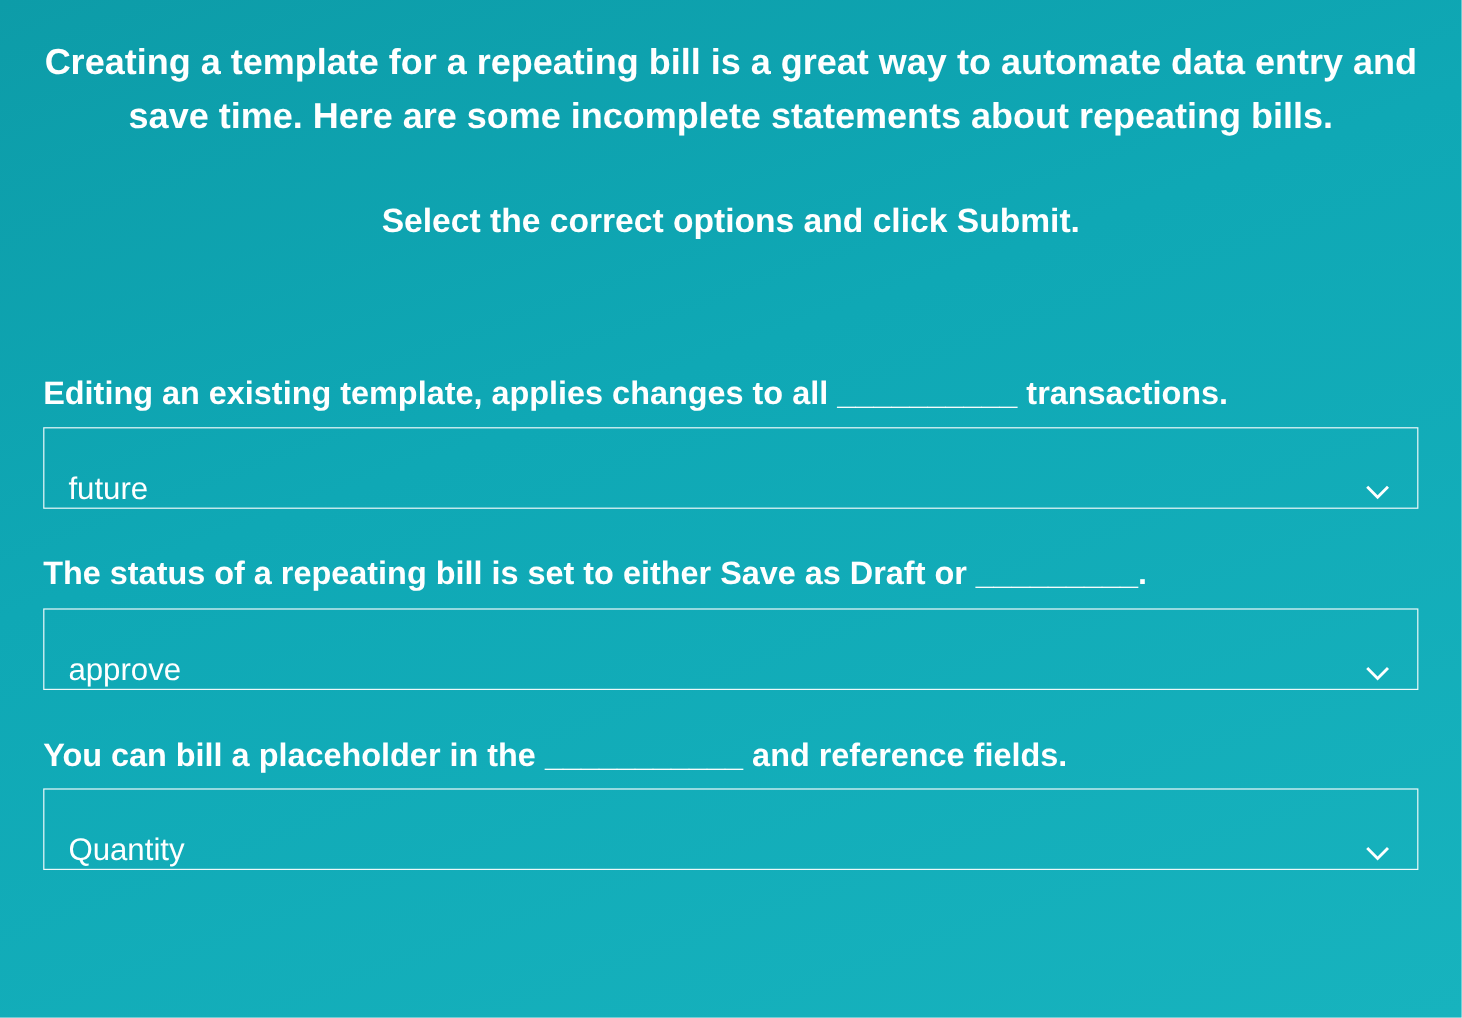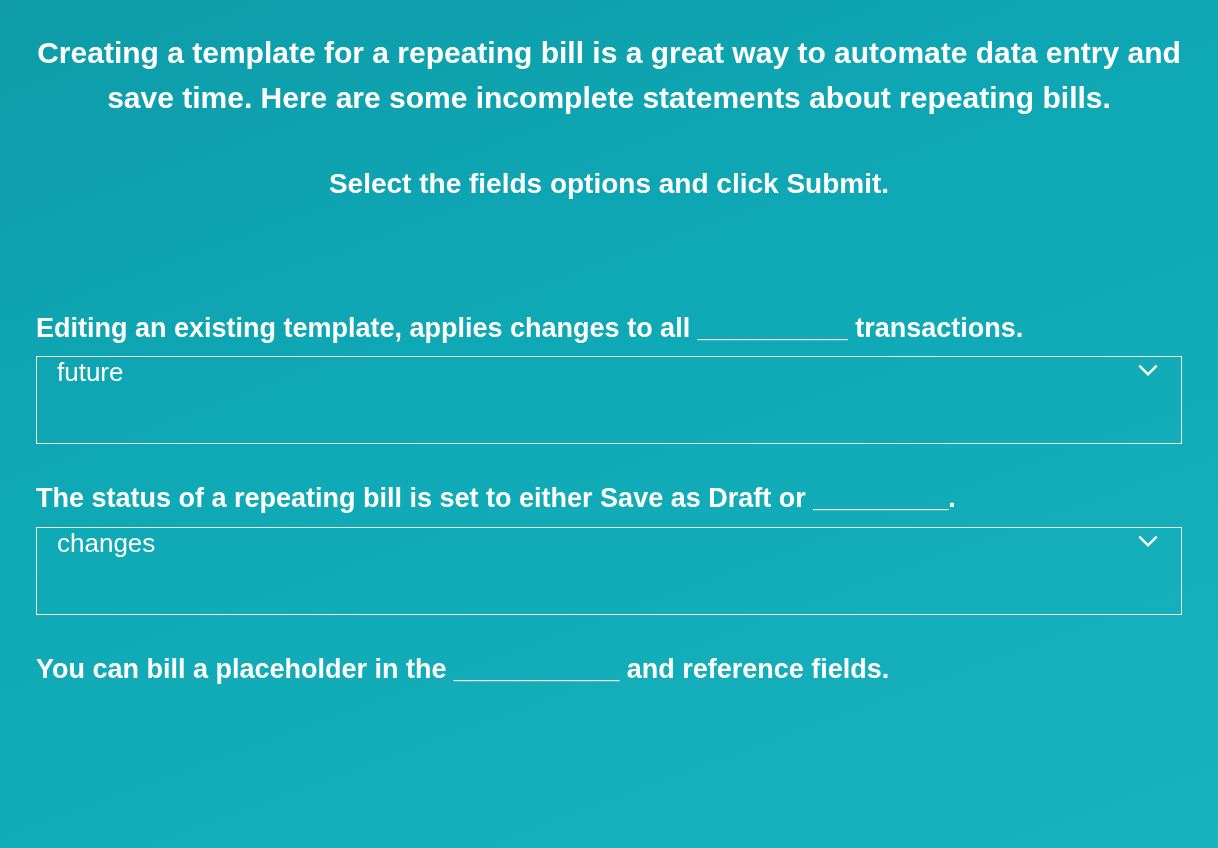--- a/index.html
+++ b/index.html
@@ -37,23 +37,23 @@
     .statement {
       font-size: 27px;
       font-weight: 700;
       margin-bottom: 10px;
       line-height: 1.35;
     }
     .select-wrap {
       position: relative;
       width: 100%;
       border: 1.5px solid rgba(255,255,255,0.92);
-      height: 88px;
+      height: 68px;
       display: flex;
-      align-items: flex-start;
+      align-items: flex-end;
       padding: 0 20px;
       cursor: pointer;
       background: transparent;
     }
     .select-value {
       font-size: 26px;
       font-weight: 500;
       color: #ffffff;
       flex: 1;
     }
@@ -67,41 +67,49 @@
       height: 100%;
       stroke: #ffffff;
       stroke-width: 2.2;
       fill: none;
     }
   </style>
 </head>
 <body>
 
 <div class="intro">Creating a template for a repeating bill is a great way to automate data entry and save time. Here are some incomplete statements about repeating bills.</div>
-<div class="subheading">Select the fields options and click Submit.</div>
+<div class="subheading">Select the correct options and click Submit.</div>
 
 <div class="form-block">
   <div class="statement">Editing an existing template, applies changes to all __________ transactions.</div>
   <div class="select-wrap">
     <span class="select-value">future</span>
     <span class="chevron">
       <svg viewBox="0 0 24 24">
           <polyline points="4 8 12 16 20 8"></polyline>
         </svg>
     </span>
   </div>
 </div>
 
 <div class="form-block">
   <div class="statement">The status of a repeating bill is set to either Save as Draft or _________.</div>
   <div class="select-wrap">
-    <span class="select-value">changes</span>
+    <span class="select-value">approve</span>
     <span class="chevron">
       <svg viewBox="0 0 24 24">
           <polyline points="4 8 12 16 20 8"></polyline>
         </svg>
     </span>
   </div>
 </div>
 
 <div class="form-block">
   <div class="statement">You can bill a placeholder in the ___________ and reference fields.</div>
+  <div class="select-wrap">
+    <span class="select-value">Quantity</span>
+    <span class="chevron">
+      <svg viewBox="0 0 24 24">
+          <polyline points="4 8 12 16 20 8"></polyline>
+        </svg>
+    </span>
+  </div>
 </div>
 
 </body></html>

